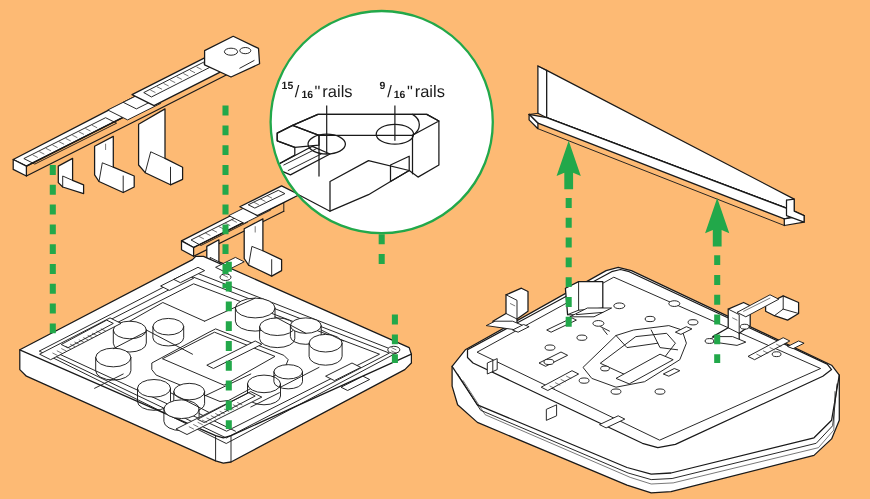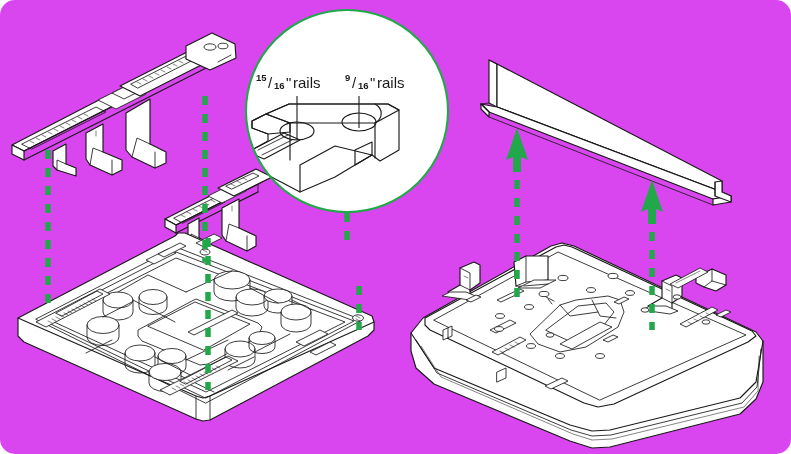--- a/index.html
+++ b/index.html
@@ -11,22 +11,21 @@
   body {
     font-family: "Liberation Sans", sans-serif;
     width: 791px;
     height: 454px;
     overflow: hidden;
   }
   #diagram-root {
     position: relative;
     width: 791px;
     height: 454px;
-    background: #d946ef;
-    border-radius: 15px;
+    background: #fdba74;
   }
   #diagram-svg {
     position: absolute;
     left: 0;
     top: 0;
     width: 791px;
     height: 454px;
     display: block;
   }
   .label-text {

